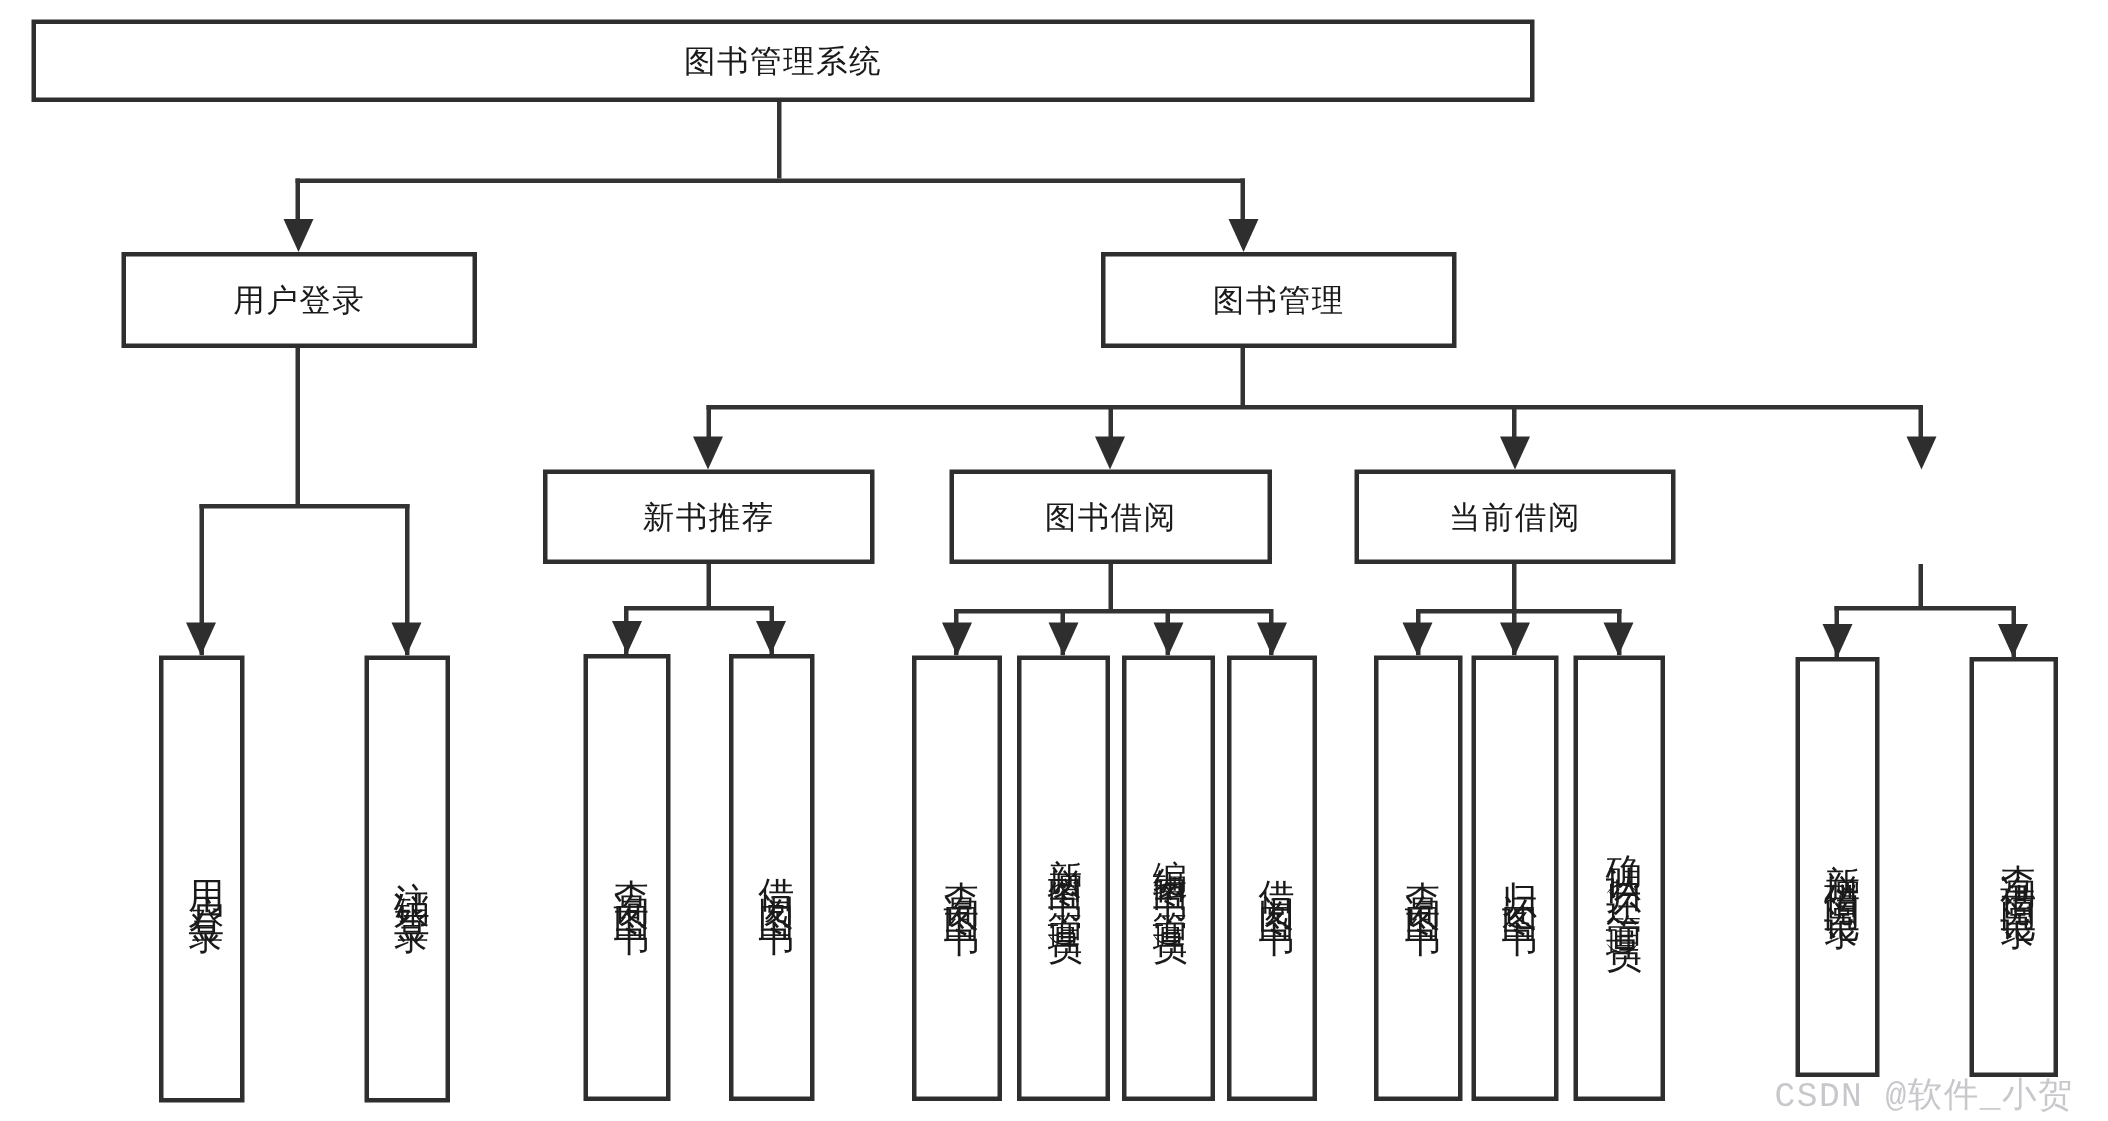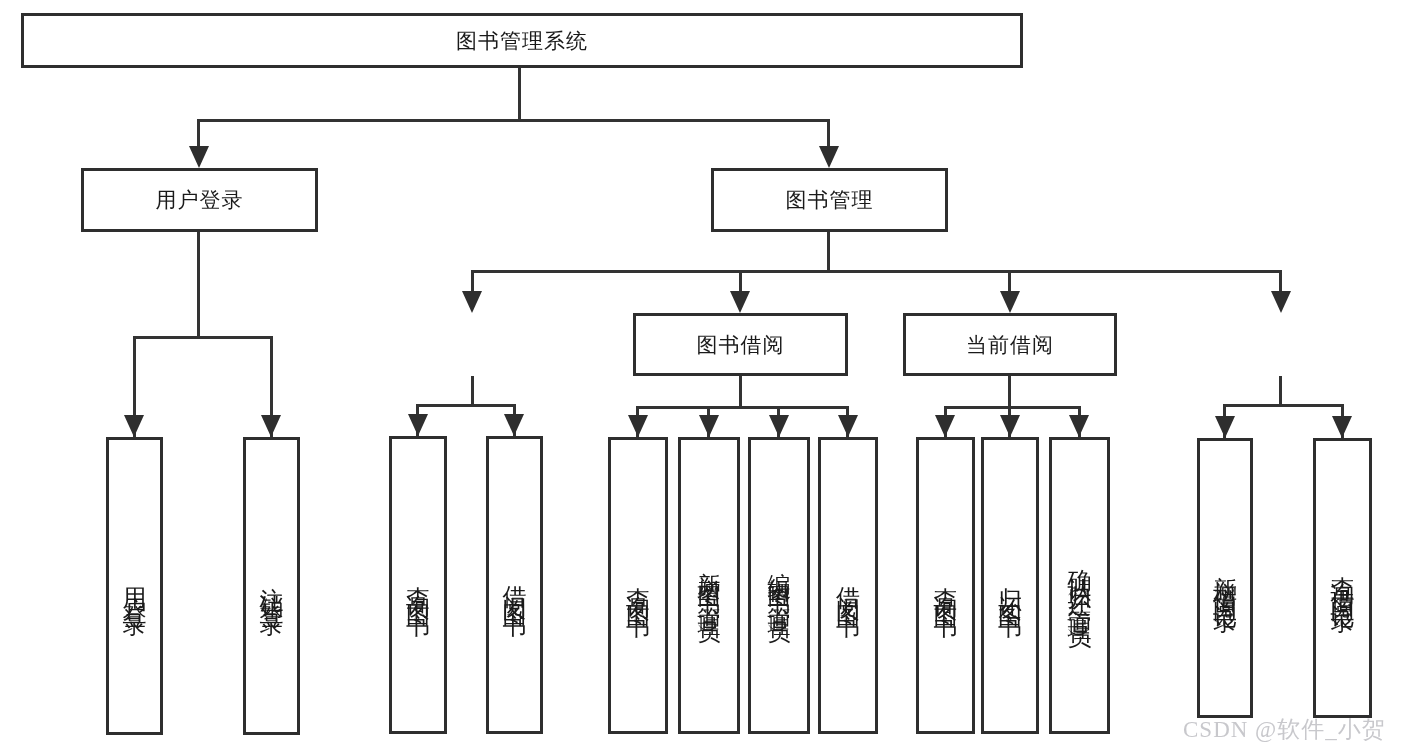--- a/index.html
+++ b/index.html
@@ -1,18 +1,18 @@
 <!DOCTYPE html>
 <html><head>
 <meta charset="utf-8">
 <style>
   html,body{margin:0;padding:0;background:#ffffff;}
   .canvas{
     position:relative;width:1405px;height:747px;background:#ffffff;overflow:hidden;
-    font-family:Liberation Serif, serif;color:#1a1a1a;
+    font-family:Liberation Mono, monospace;color:#1a1a1a;
   }
   .hbox,.vbox{
     position:absolute;box-sizing:border-box;border:3px solid #2e2e2e;background:#ffffff;
     display:flex;align-items:center;justify-content:center;
   }
   .hbox{font-size:21px;letter-spacing:1px;}
   .vbox span{
     writing-mode:vertical-rl;text-orientation:mixed;white-space:nowrap;
     display:block;
   }
@@ -41,21 +41,21 @@
   <div class="hbox" style="left:21px;top:13px;width:1002px;height:55px">图书管理系统</div>
 
   <i class="vl" style="left:518px;top:68px;height:51px"></i>
   <i class="hl" style="left:197px;top:119px;width:633px"></i>
   <i class="vl" style="left:197px;top:119px;height:30px"></i>
   <i class="ar" style="left:189px;top:146px"></i>
   <i class="vl" style="left:827px;top:119px;height:30px"></i>
   <i class="ar" style="left:819px;top:146px"></i>
 
   <div class="hbox" style="left:81px;top:168px;width:237px;height:64px">用户登录</div>
-  <div class="hbox" style="left:711px;top:168px;width:237px;height:64px">图书管理</div>
+  <div class="hbox" style="left:734px;top:168px;width:237px;height:64px">图书管理</div>
 
   <i class="vl" style="left:197px;top:232px;height:104px"></i>
   <i class="hl" style="left:133px;top:336px;width:140px"></i>
   <i class="vl" style="left:133px;top:336px;height:101px"></i>
   <i class="ar" style="left:124px;top:415px"></i>
   <i class="vl" style="left:270px;top:336px;height:101px"></i>
   <i class="ar" style="left:261px;top:415px"></i>
 
   <div class="vbox" style="left:106px;top:437px;width:57px;height:298px">
     <span class="v4">用户登录</span>
@@ -68,20 +68,21 @@
   <i class="hl" style="left:471px;top:270px;width:811px"></i>
   <i class="vl" style="left:471px;top:270px;height:22px"></i>
   <i class="ar" style="left:462px;top:291px"></i>
   <i class="vl" style="left:739px;top:270px;height:22px"></i>
   <i class="ar" style="left:730px;top:291px"></i>
   <i class="vl" style="left:1008px;top:270px;height:22px"></i>
   <i class="ar" style="left:1000px;top:291px"></i>
   <i class="vl" style="left:1279px;top:270px;height:22px"></i>
   <i class="ar" style="left:1271px;top:291px"></i>
 
+  <div class="hbox" style="left:362px;top:313px;width:221px;height:63px">新书推荐</div>
   <div class="hbox" style="left:903px;top:313px;width:214px;height:63px">当前借阅</div>
   <div class="hbox" style="left:633px;top:313px;width:215px;height:63px">图书借阅</div>
 
   <i class="vl" style="left:471px;top:376px;height:28px"></i>
   <i class="hl" style="left:416px;top:404px;width:100px"></i>
   <i class="vl" style="left:416px;top:404px;height:32px"></i>
   <i class="ar" style="left:408px;top:414px"></i>
   <i class="vl" style="left:513px;top:404px;height:32px"></i>
   <i class="ar" style="left:504px;top:414px"></i>
 

